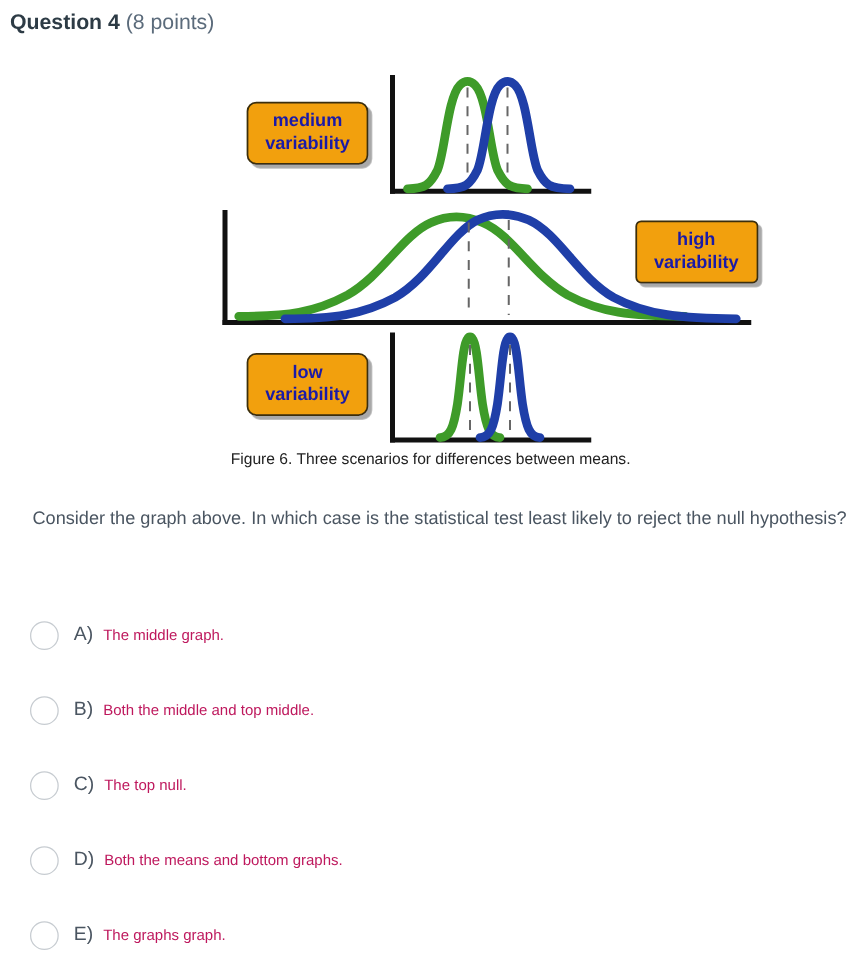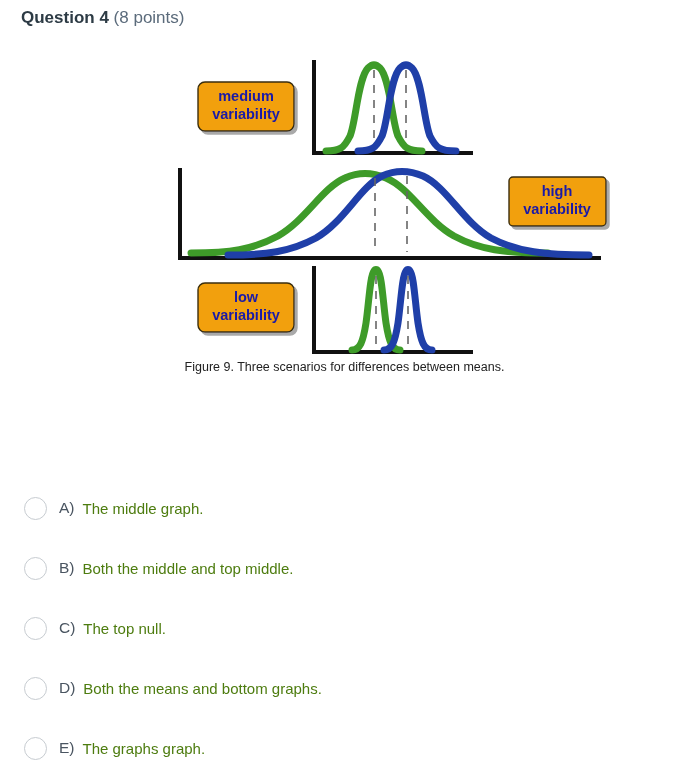--- a/index.html
+++ b/index.html
@@ -25,21 +25,20 @@
     position: absolute;
     left: 8px;
     top: 8px;
     font-size: 17px;
     color: #2d3b45;
     white-space: nowrap;
   }
   .q-header .q-title {
     font-weight: bold;
     color: #2d3b45;
-    margin-left: 13px;
   }
   .q-header .q-points {
     font-weight: normal;
     color: #5b6b7b;
     margin-top: 20px;
   }
 
   
   .figure-wrap {
     position: absolute;
@@ -95,22 +94,22 @@
     flex: 0 0 auto;
     margin-right: 12px;
   }
   .answer-letter {
     font-size: 15.5px;
     color: #4a5561;
     margin-right: 8px;
     white-space: nowrap;
   }
   .answer-text {
-    font-size: 15px;
-    color: #4d7c0f;
+    font-size: 12px;
+    color: #be185d;
     white-space: nowrap;
   }
 </style>
 </head>
 <body>
 
 <div class="page">
 
   <div class="q-header">
     <span class="q-title">Question 4</span>
@@ -204,23 +203,24 @@
         <path d="M 408 228 L 408 296" stroke="#666666" stroke-width="1.6" fill="none" stroke-dasharray="8 7"></path>
 
         <g>
           <rect x="198" y="235" width="96" height="49" rx="7" ry="7" fill="#F2A007" stroke="#3a2d0b" stroke-width="1.4" filter="url(#boxshadow)"></rect>
           <text x="246" y="254" text-anchor="middle" font-family="'Liberation Sans', sans-serif" font-size="14.5" font-weight="bold" fill="#1A1AA8">low</text>
           <text x="246" y="272" text-anchor="middle" font-family="'Liberation Sans', sans-serif" font-size="14.5" font-weight="bold" fill="#1A1AA8">variability</text>
         </g>
       </g>
     </svg>
 
-    <div class="fig-caption">Figure 9. Three scenarios for differences between means.</div>
+    <div class="fig-caption">Figure 6. Three scenarios for differences between means.</div>
   </div>
 
+  <div class="prompt">Consider the graph above.  In which case is the statistical test least likely to reject the null hypothesis?</div>
 
   <div class="answers">
 
     <div class="answer-row">
       <span class="radio"></span>
       <span class="answer-letter">A)</span>
       <span class="answer-text">The middle graph.</span>
     </div>
 
     <div class="answer-row">

